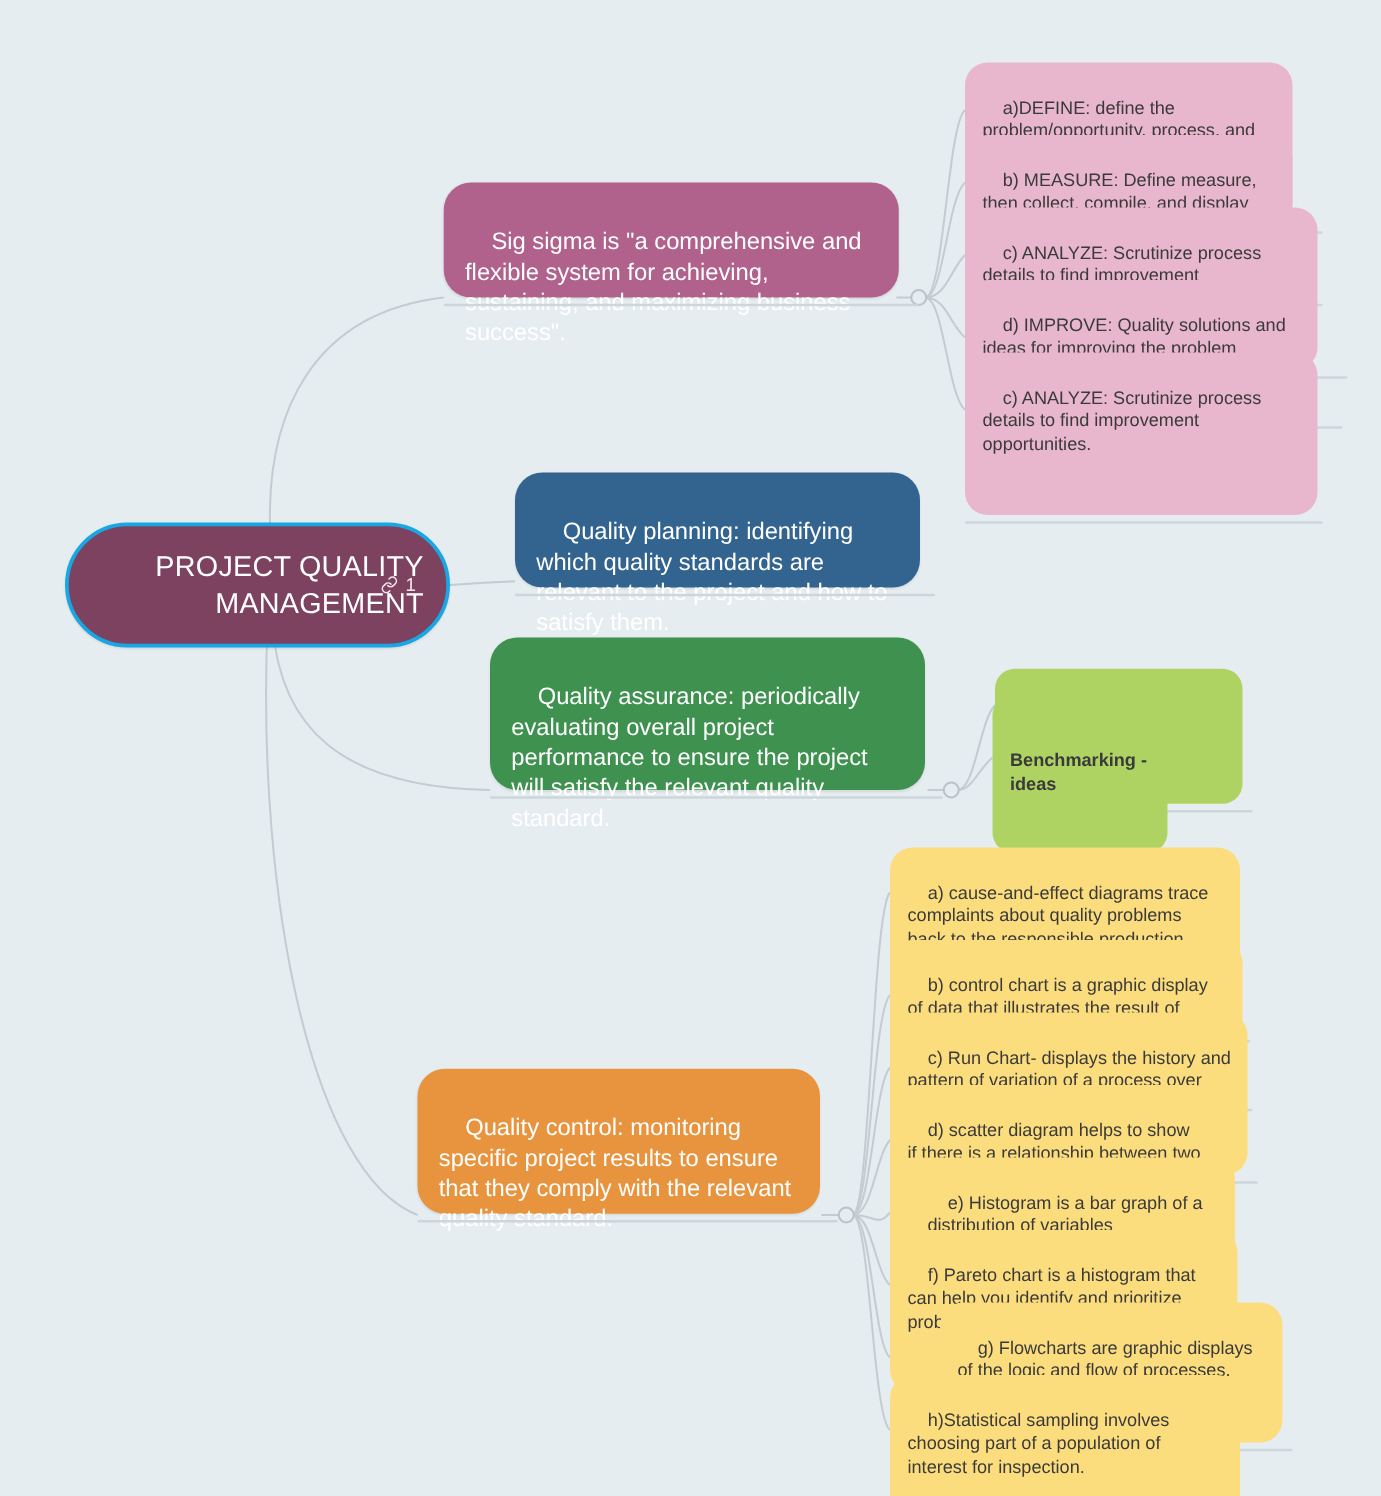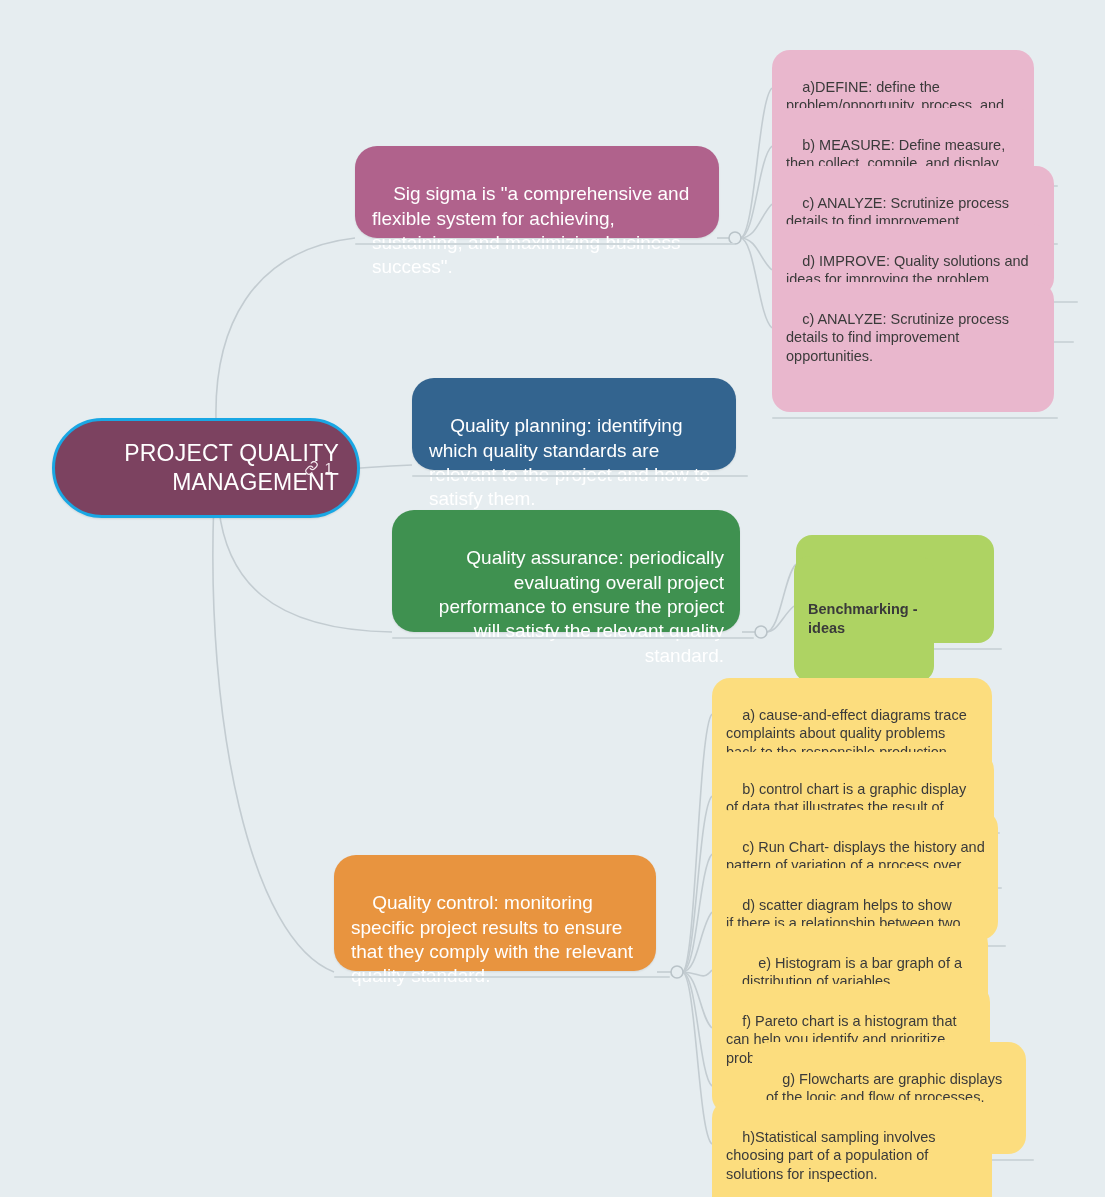--- a/index.html
+++ b/index.html
@@ -183,21 +183,21 @@
   <div class="node node-l2 n-pink" style="left:772px; top:282px; width:282px;">
     <span>c) ANALYZE: Scrutinize process details to find improvement opportunities.</span>
     <span class="underline" style="width:286px;"></span>
   </div>
 
   <div class="node node-l1 n-plan" style="left:412px; top:378px; width:324px; height:92px;">
     <span>Quality planning: identifying which quality standards are relevant to the project and how to satisfy them.</span>
     <span class="underline" style="width:336px;"></span>
   </div>
 
-  <div class="node node-l1 n-assure" style="left:392px; top:510px; width:348px; height:122px;text-align:right;">
+  <div class="node node-l1 n-assure" style="left:392px; top:510px; width:348px; height:122px;">
     <span>Quality assurance: periodically evaluating overall project performance to ensure the project will satisfy the relevant quality standard.</span>
     <span class="underline" style="width:362px;"></span>
   </div>
 
   <div class="node node-l2 n-green" style="left:796px; top:535px; width:198px;">
     <span>Quality audit - structured review</span>
     <span class="underline" style="width:206px;"></span>
   </div>
 
   <div class="node node-l2 n-green" style="left:794px; top:556px; width:140px;font-weight:bold;">
@@ -239,17 +239,17 @@
     <span>f) Pareto chart is a histogram that can help you identify and prioritize problem areas.</span>
     <span class="underline" style="width:286px;"></span>
   </div>
 
   <div class="node node-l2 n-yellow" style="left:752px; top:1042px; width:274px;">
     <span>g) Flowcharts are graphic displays of the logic and flow of processes.</span>
     <span class="underline" style="width:282px;"></span>
   </div>
 
   <div class="node node-l2 n-yellow" style="left:712px; top:1100px; width:280px;">
-    <span>h)Statistical sampling involves choosing part of a population of solutions for inspection.</span>
+    <span>h)Statistical sampling involves choosing part of a population of interest for inspection.</span>
     
   </div>
 
 </div>
 
 </body></html>

